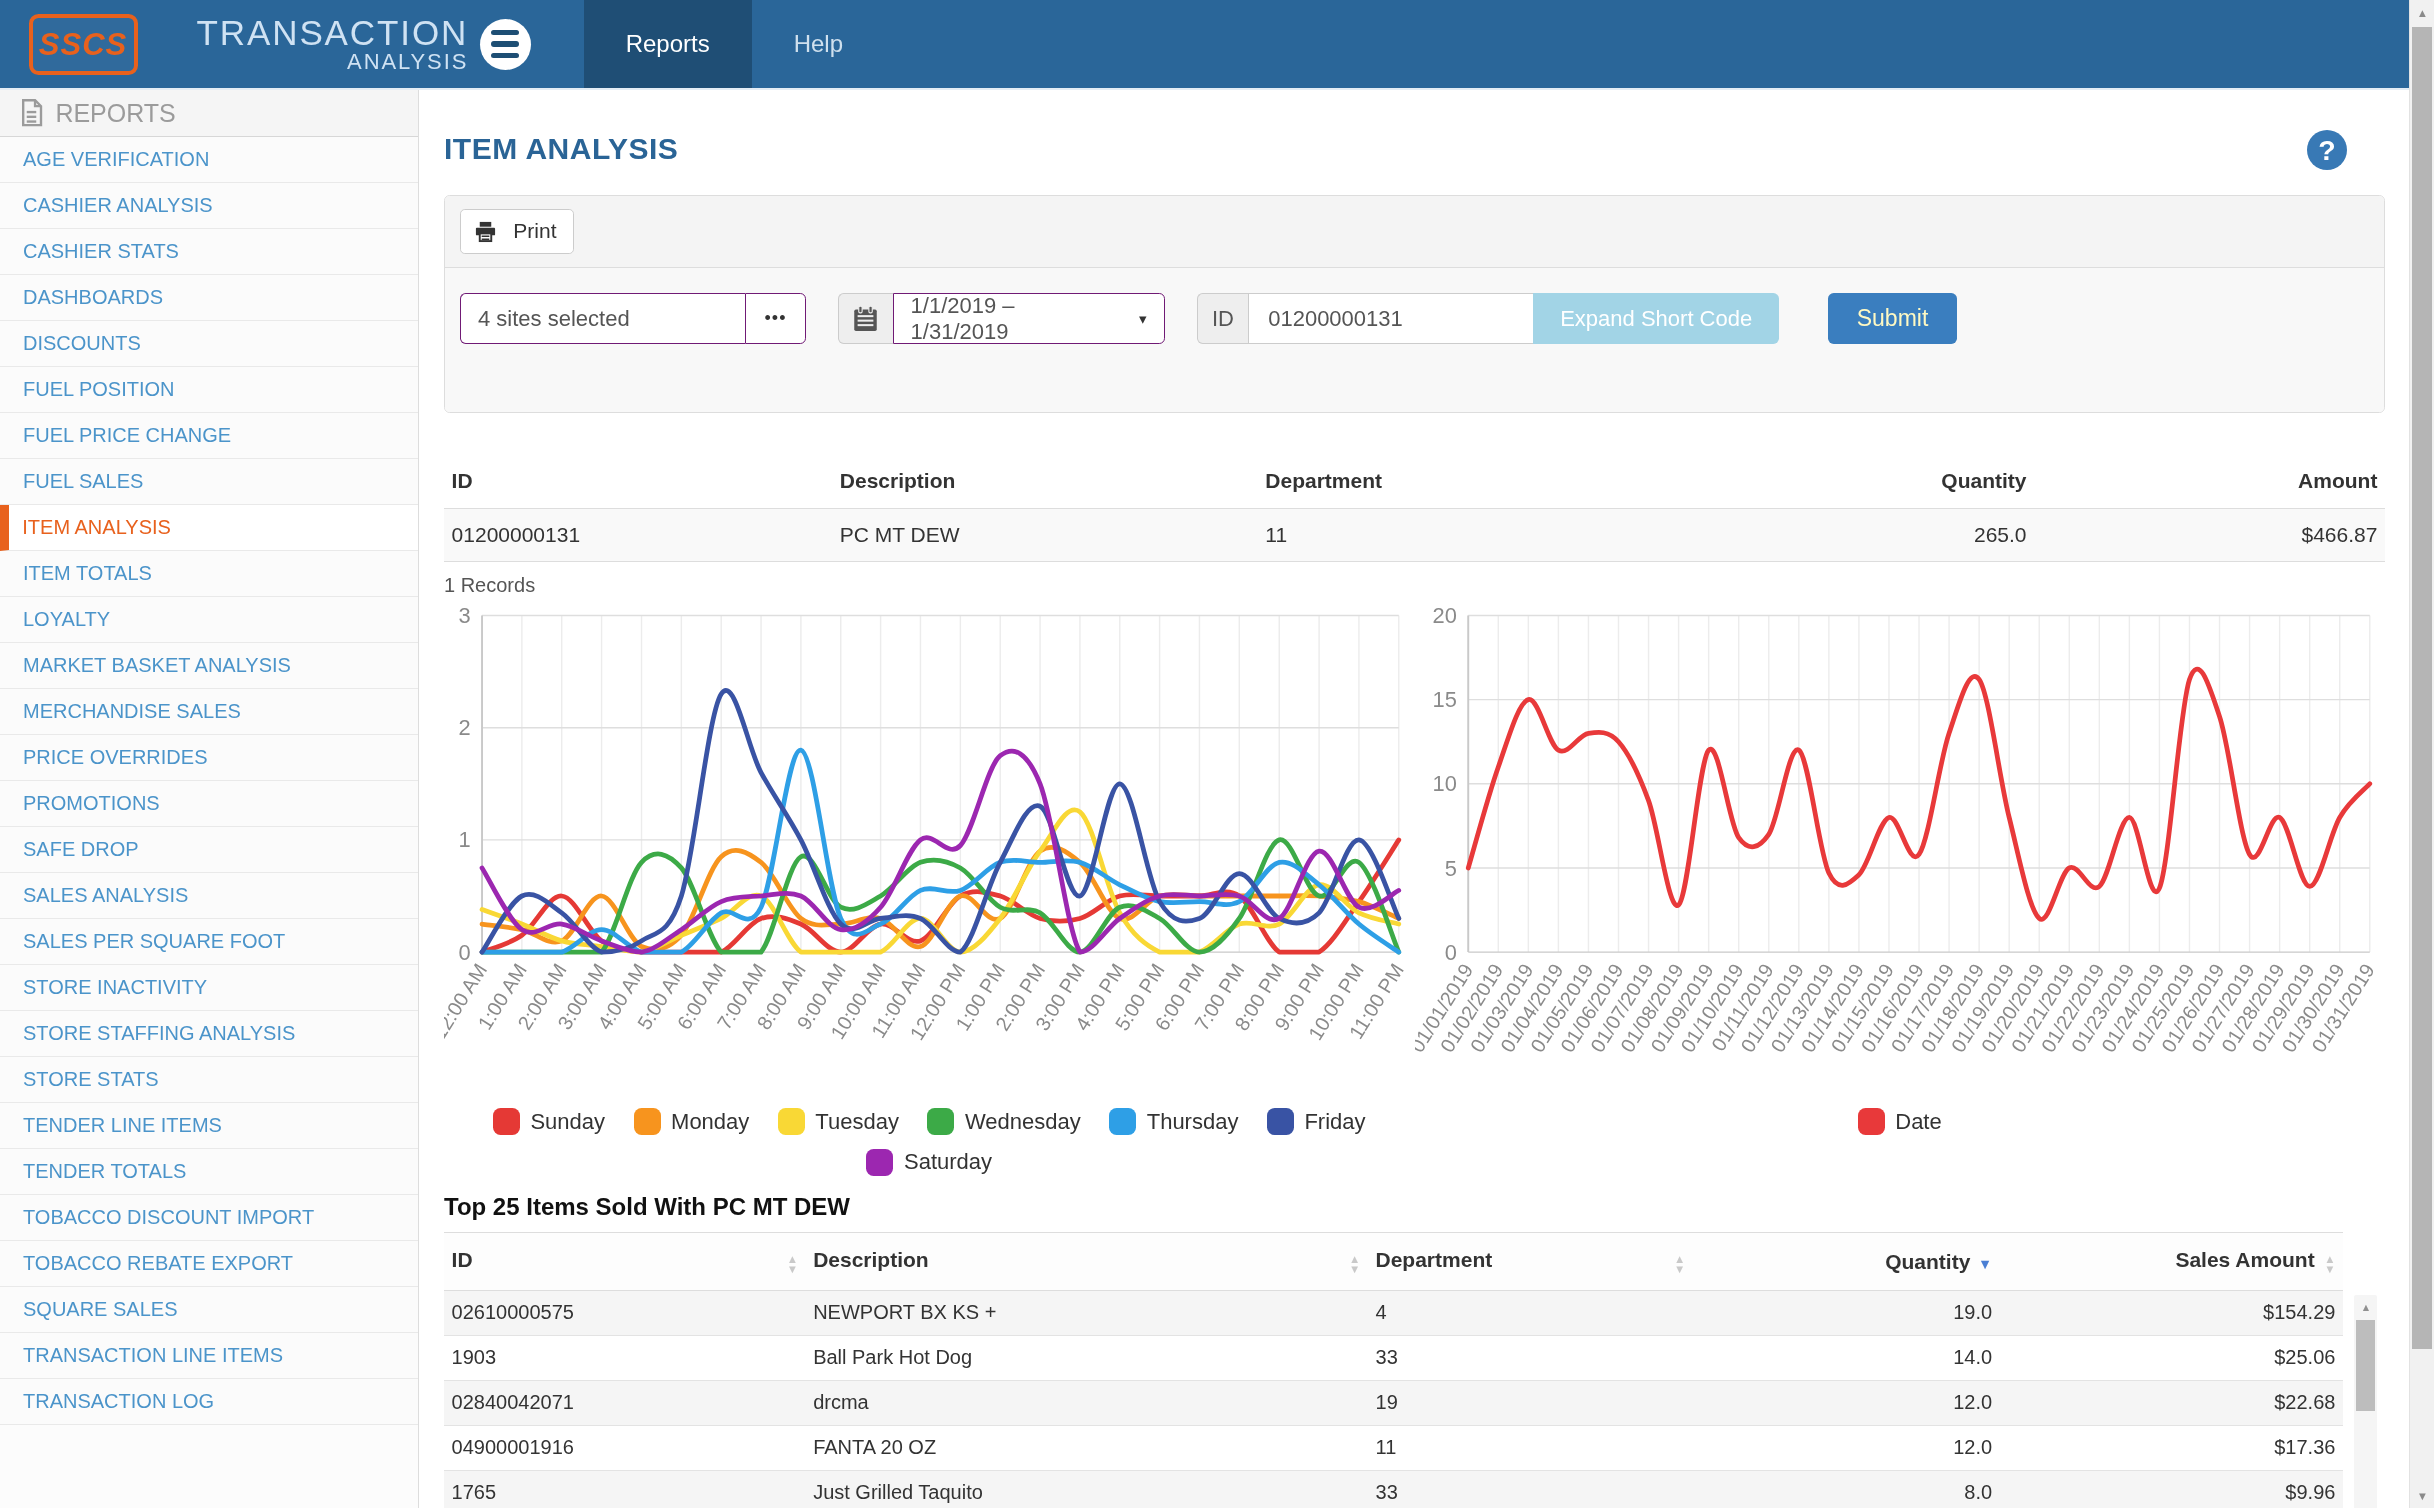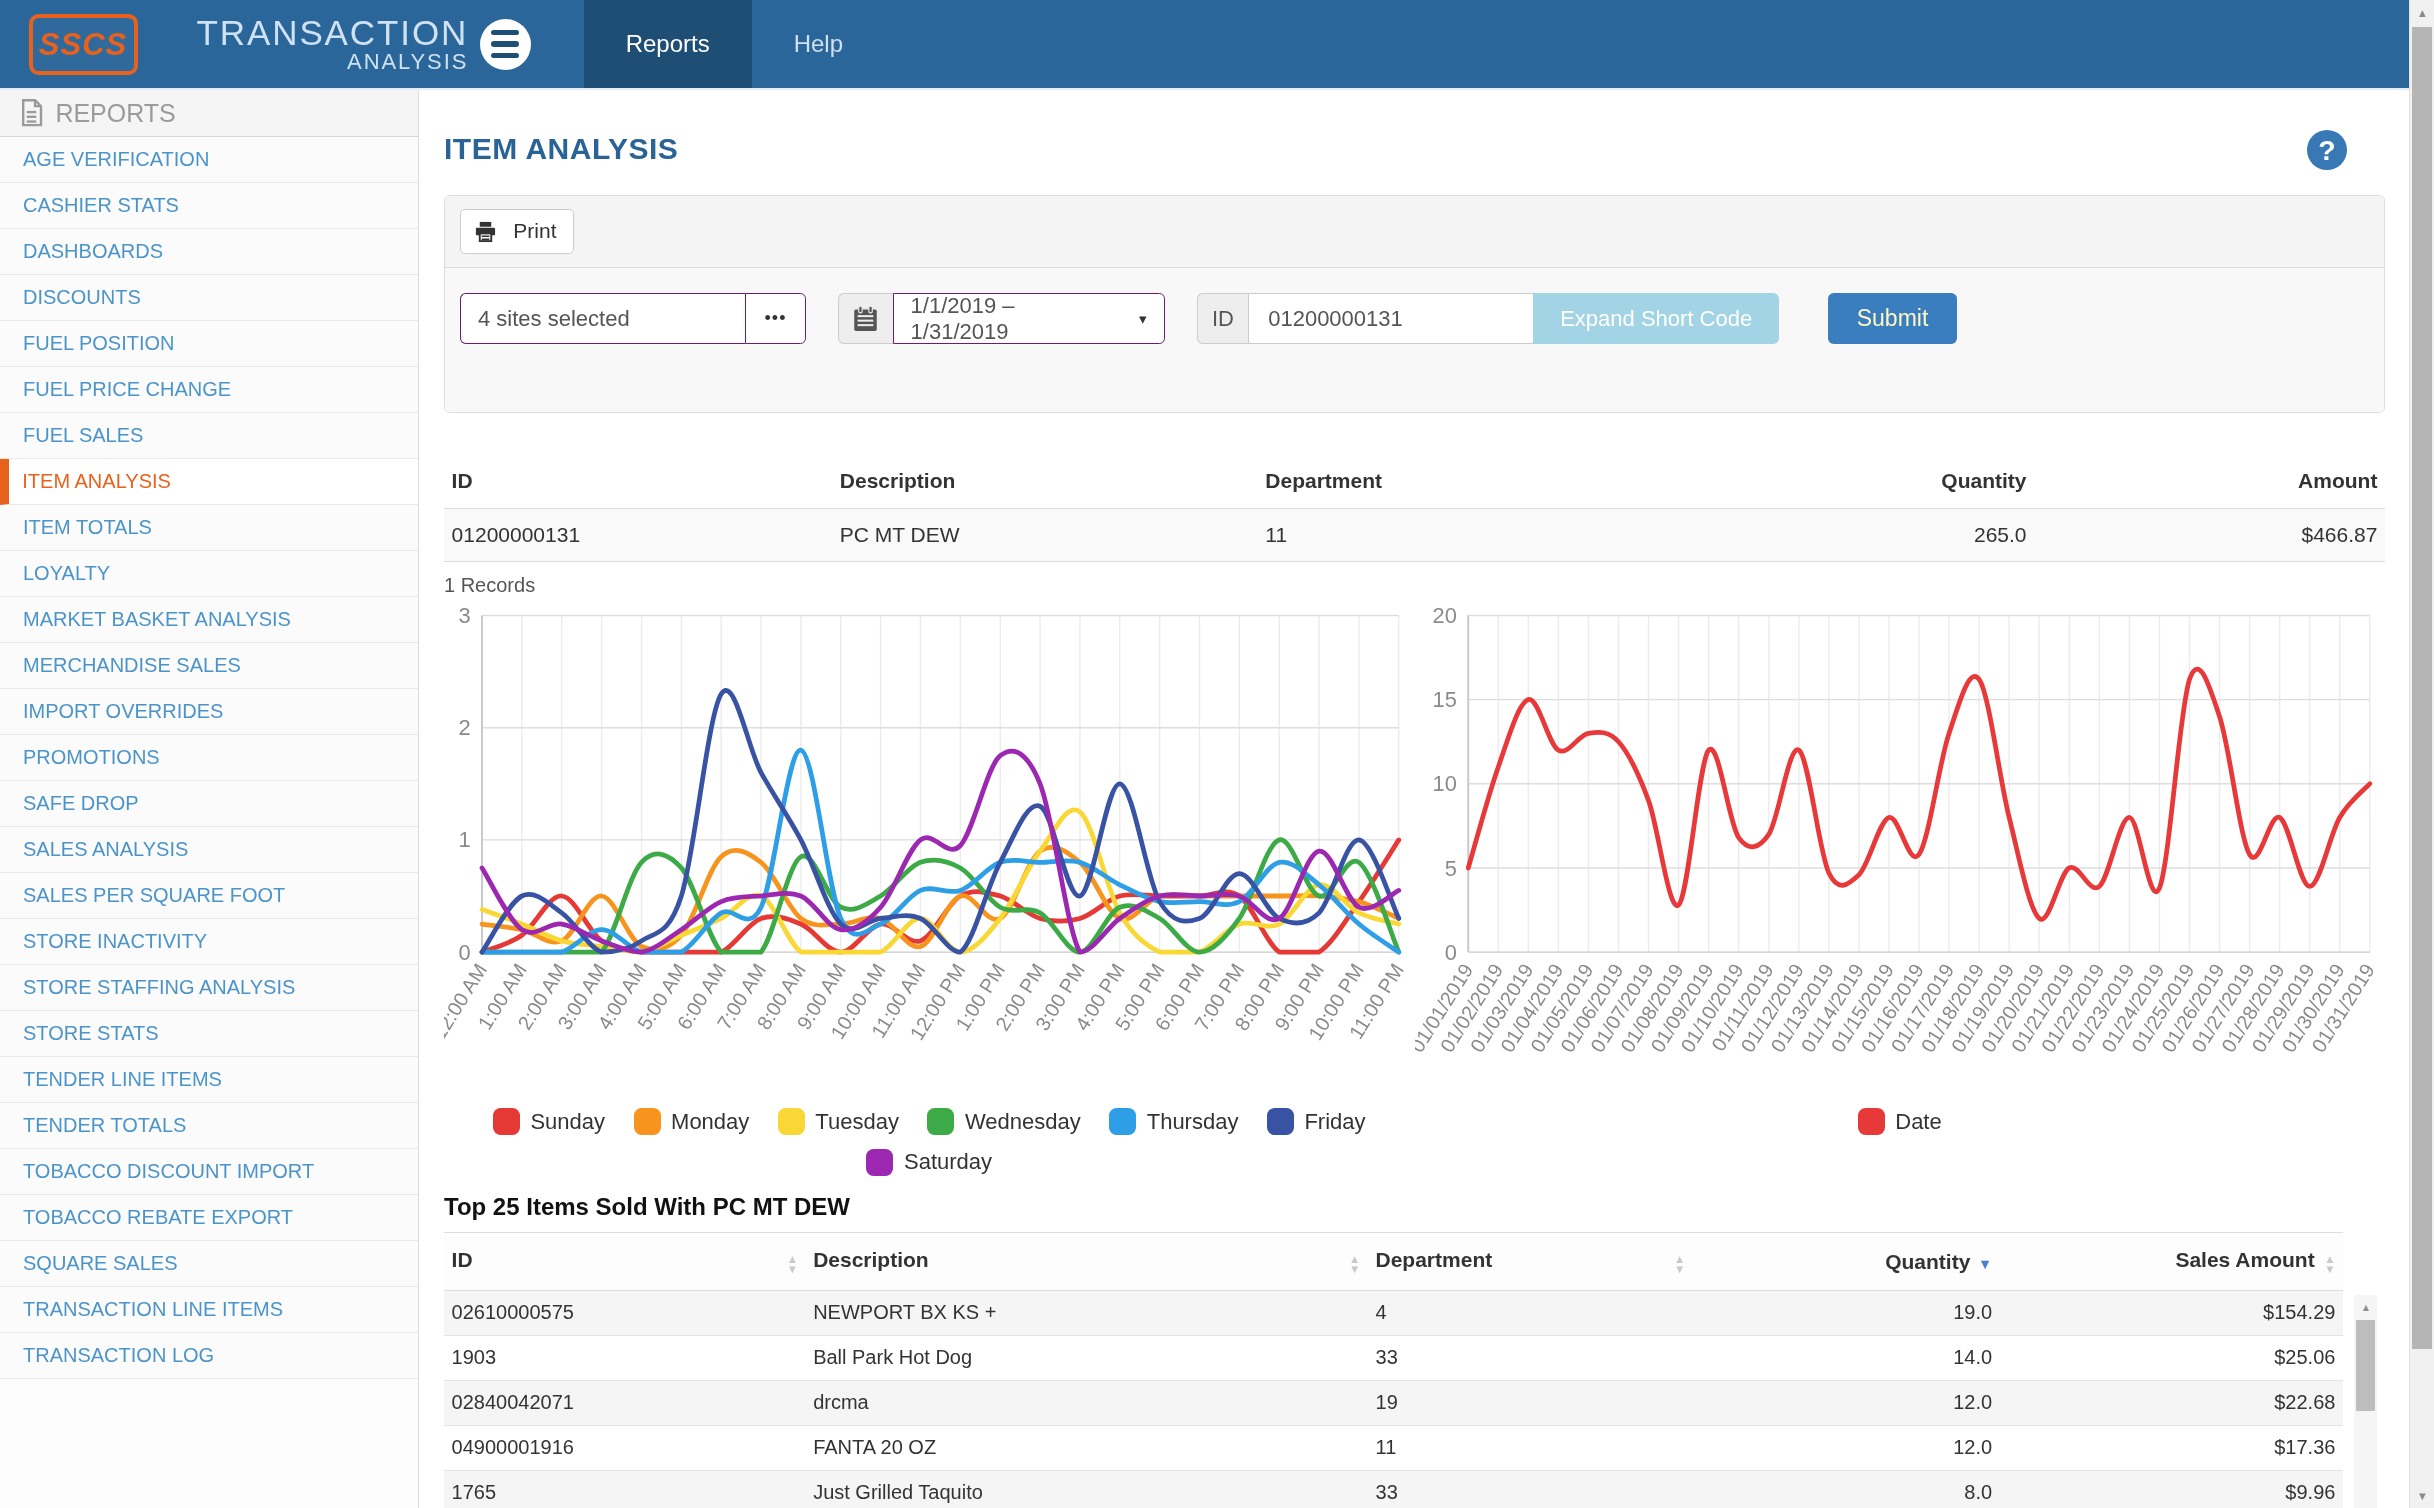--- a/index.html
+++ b/index.html
@@ -125,32 +125,33 @@
           <path d="M3 1 h10 l5 5 v16 h-15 z"></path>
             <path d="M13 1 v5 h5"></path>
           <line x1="6" y1="11" x2="14" y2="11"></line>
             <line x1="6" y1="15" x2="14" y2="15"></line>
             <line x1="6" y1="19" x2="14" y2="19"></line>
         </svg>
         <span>REPORTS</span>
       </div>
       <div id="sidebar-items">
           <div class="sidebar-item">AGE VERIFICATION</div>
+          <div class="sidebar-item">CASHIER ANALYSIS</div>
           <div class="sidebar-item">CASHIER STATS</div>
           <div class="sidebar-item">DASHBOARDS</div>
           <div class="sidebar-item">DISCOUNTS</div>
           <div class="sidebar-item">FUEL POSITION</div>
           <div class="sidebar-item">FUEL PRICE CHANGE</div>
           <div class="sidebar-item">FUEL SALES</div>
           <div class="sidebar-item active">ITEM ANALYSIS</div>
           <div class="sidebar-item">ITEM TOTALS</div>
           <div class="sidebar-item">LOYALTY</div>
           <div class="sidebar-item">MARKET BASKET ANALYSIS</div>
           <div class="sidebar-item">MERCHANDISE SALES</div>
-          <div class="sidebar-item">IMPORT OVERRIDES</div>
+          <div class="sidebar-item">PRICE OVERRIDES</div>
           <div class="sidebar-item">PROMOTIONS</div>
           <div class="sidebar-item">SAFE DROP</div>
           <div class="sidebar-item">SALES ANALYSIS</div>
           <div class="sidebar-item">SALES PER SQUARE FOOT</div>
           <div class="sidebar-item">STORE INACTIVITY</div>
           <div class="sidebar-item">STORE STAFFING ANALYSIS</div>
           <div class="sidebar-item">STORE STATS</div>
           <div class="sidebar-item">TENDER LINE ITEMS</div>
           <div class="sidebar-item">TENDER TOTALS</div>
           <div class="sidebar-item">TOBACCO DISCOUNT IMPORT</div>

